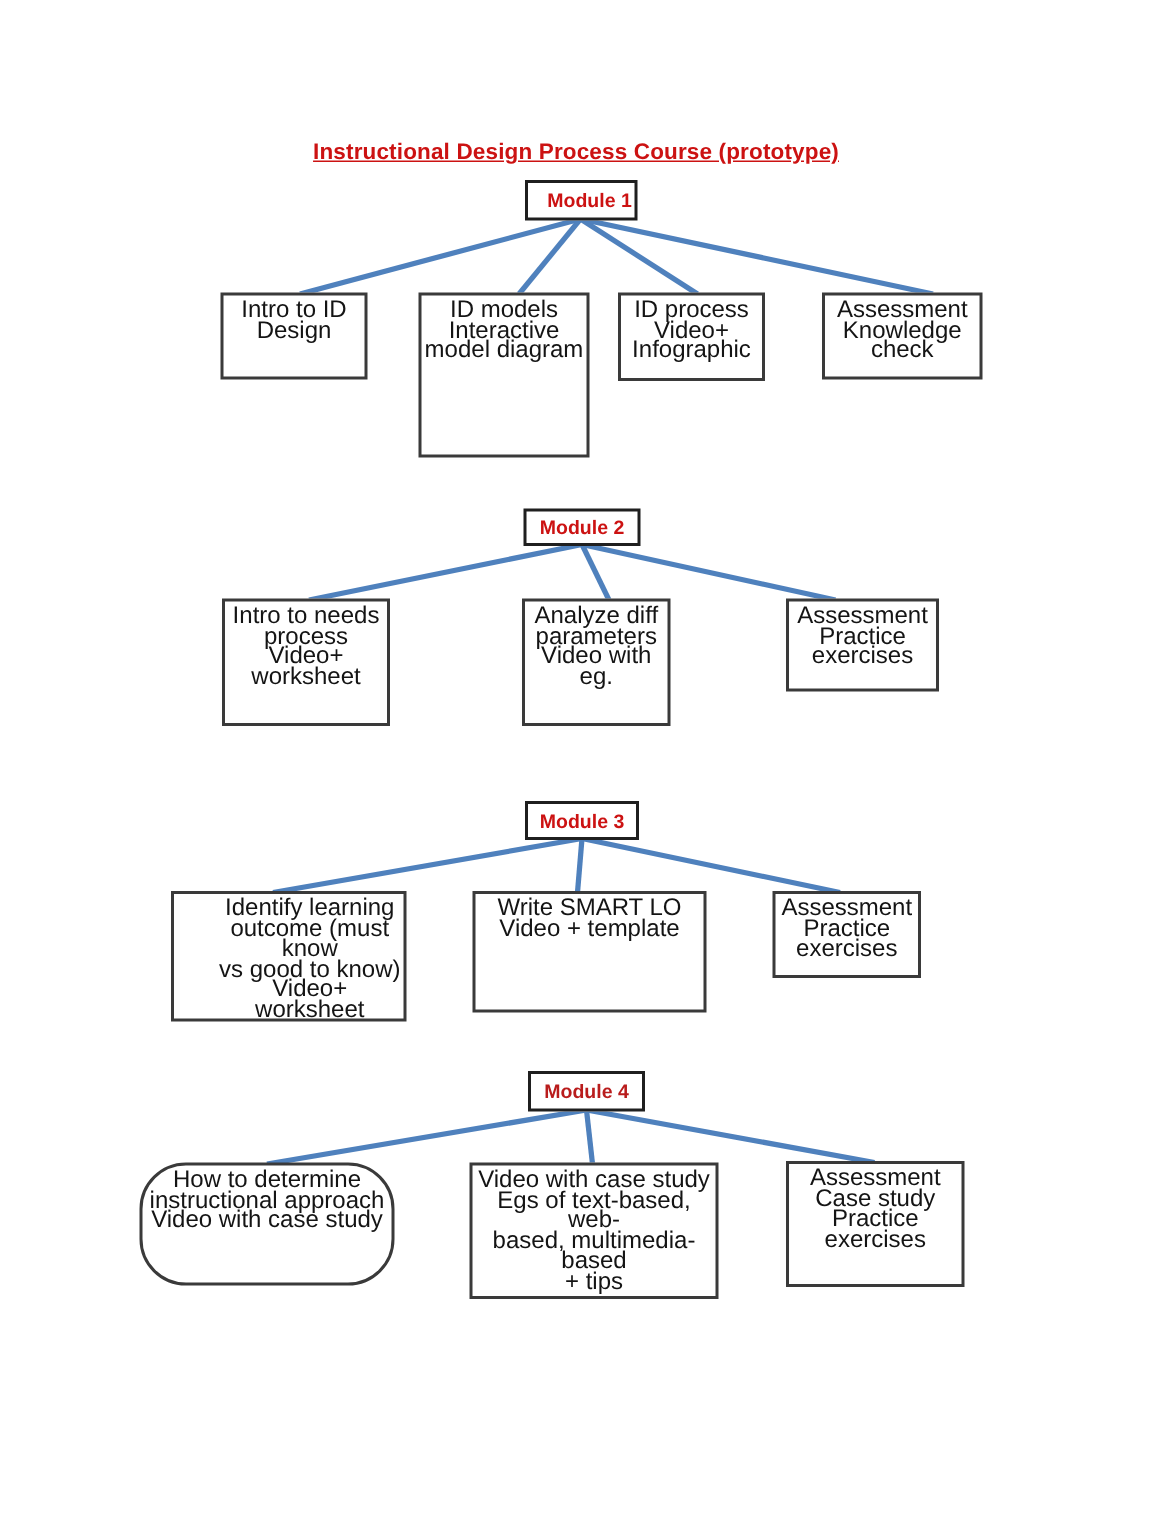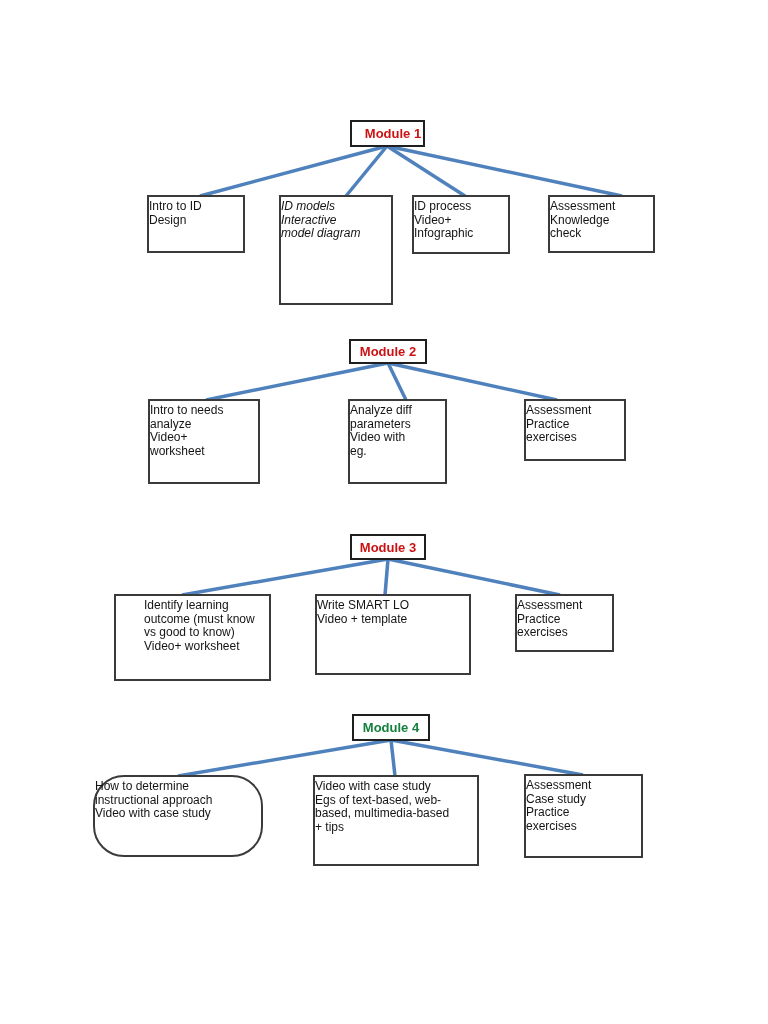--- a/index.html
+++ b/index.html
@@ -26,31 +26,33 @@
     box-sizing:border-box;
     display:flex;align-items:center;justify-content:center;
     font-size:13px;font-weight:bold;
     z-index:3;
   }
   .course-node{
     position:absolute;
     background:#ffffff;
     border:2px solid #3a3a3a;
     box-sizing:border-box;
-    font-size:12px;
+    text-align:center;
+    font-size:16px;
     color:#141414;
     line-height:13.5px;
     padding-top:3px;
     z-index:2;
   }
 </style>
 </head>
 <body>
 
 <div class="page">
+  <div class="doc-title" style="color: rgb(204, 18, 18);">Instructional Design Process Course (prototype)</div>
   <svg class="connector-layer" width="768" height="1024" viewBox="0 0 768 1024" xmlns="http://www.w3.org/2000/svg">
       <line x1="387" y1="146" x2="200" y2="196" stroke="#4f81bd" stroke-width="3.5"></line>
       <line x1="387" y1="146" x2="346" y2="196" stroke="#4f81bd" stroke-width="3.5"></line>
       <line x1="387" y1="146" x2="465" y2="196" stroke="#4f81bd" stroke-width="3.5"></line>
       <line x1="387" y1="146" x2="622" y2="196" stroke="#4f81bd" stroke-width="3.5"></line>
       <line x1="388" y1="363" x2="206" y2="400" stroke="#4f81bd" stroke-width="3.5"></line>
       <line x1="388" y1="363" x2="406" y2="400" stroke="#4f81bd" stroke-width="3.5"></line>
       <line x1="388" y1="363" x2="557" y2="400" stroke="#4f81bd" stroke-width="3.5"></line>
       <line x1="388" y1="559" x2="182" y2="595" stroke="#4f81bd" stroke-width="3.5"></line>
       <line x1="388" y1="559" x2="385" y2="595" stroke="#4f81bd" stroke-width="3.5"></line>
@@ -58,39 +60,39 @@
       <line x1="391" y1="740" x2="178" y2="776" stroke="#4f81bd" stroke-width="3.5"></line>
       <line x1="391" y1="740" x2="395" y2="776" stroke="#4f81bd" stroke-width="3.5"></line>
       <line x1="391" y1="740" x2="583" y2="775" stroke="#4f81bd" stroke-width="3.5"></line>
     </svg>
   <div id="flowchart-root">
       <div class="module-header" style="left: 350px; top: 120px; width: 75px; height: 27px; color: rgb(204, 18, 18); padding-left: 11px;">Module 1</div>
       <div class="course-node" style="left: 147px; top: 195px; width: 98px; height: 58px; border-color: rgb(58, 58, 58);">
         <div>Intro to ID</div>
         <div>Design</div>
       </div>
-      <div class="course-node" style="left: 279px; top: 195px; width: 114px; height: 110px; border-color: rgb(58, 58, 58); font-style: italic;">
+      <div class="course-node" style="left: 279px; top: 195px; width: 114px; height: 110px; border-color: rgb(58, 58, 58);">
         <div>ID models</div>
         <div>Interactive</div>
         <div>model diagram</div>
       </div>
       <div class="course-node" style="left: 412px; top: 195px; width: 98px; height: 59px; border-color: rgb(58, 58, 58);">
         <div>ID process</div>
         <div>Video+</div>
         <div>Infographic</div>
       </div>
       <div class="course-node" style="left: 548px; top: 195px; width: 107px; height: 58px; border-color: rgb(58, 58, 58);">
         <div>Assessment</div>
         <div>Knowledge</div>
         <div>check</div>
       </div>
       <div class="module-header" style="left: 349px; top: 339px; width: 78px; height: 25px; color: rgb(204, 18, 18);">Module 2</div>
       <div class="course-node" style="left: 148px; top: 399px; width: 112px; height: 85px; border-color: rgb(58, 58, 58);">
         <div>Intro to needs</div>
-        <div>analyze</div>
+        <div>process</div>
         <div>Video+</div>
         <div>worksheet</div>
       </div>
       <div class="course-node" style="left: 348px; top: 399px; width: 99px; height: 85px; border-color: rgb(58, 58, 58);">
         <div>Analyze diff</div>
         <div>parameters</div>
         <div>Video with</div>
         <div>eg.</div>
       </div>
       <div class="course-node" style="left: 524px; top: 399px; width: 102px; height: 62px; border-color: rgb(58, 58, 58);">
@@ -107,21 +109,21 @@
       </div>
       <div class="course-node" style="left: 315px; top: 594px; width: 156px; height: 81px; border-color: rgb(58, 58, 58);">
         <div>Write SMART LO</div>
         <div>Video + template</div>
       </div>
       <div class="course-node" style="left: 515px; top: 594px; width: 99px; height: 58px; border-color: rgb(58, 58, 58);">
         <div>Assessment</div>
         <div>Practice</div>
         <div>exercises</div>
       </div>
-      <div class="module-header" style="left: 352px; top: 714px; width: 78px; height: 27px; color: #15803d;">Module 4</div>
+      <div class="module-header" style="left: 352px; top: 714px; width: 78px; height: 27px; color: #b91c1c;">Module 4</div>
       <div class="course-node" style="left: 93px; top: 775px; width: 170px; height: 82px; border-color: rgb(58, 58, 58); border-radius: 31px;">
         <div>How to determine</div>
         <div>instructional approach</div>
         <div>Video with case study</div>
       </div>
       <div class="course-node" style="left: 313px; top: 775px; width: 166px; height: 91px; border-color: rgb(58, 58, 58);">
         <div>Video with case study</div>
         <div>Egs of text-based, web-</div>
         <div>based, multimedia-based</div>
         <div>+ tips</div>

